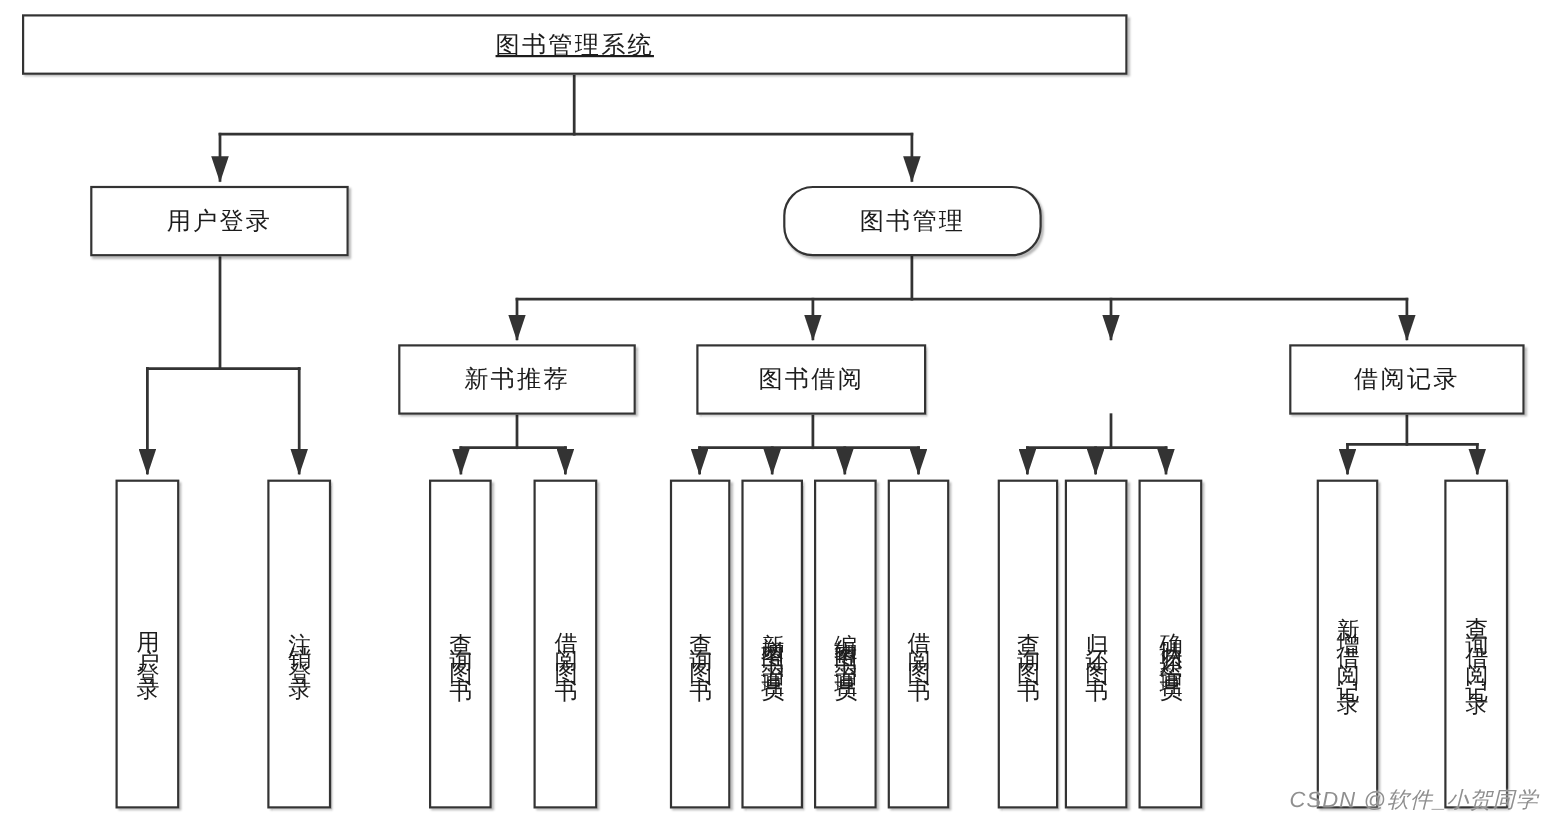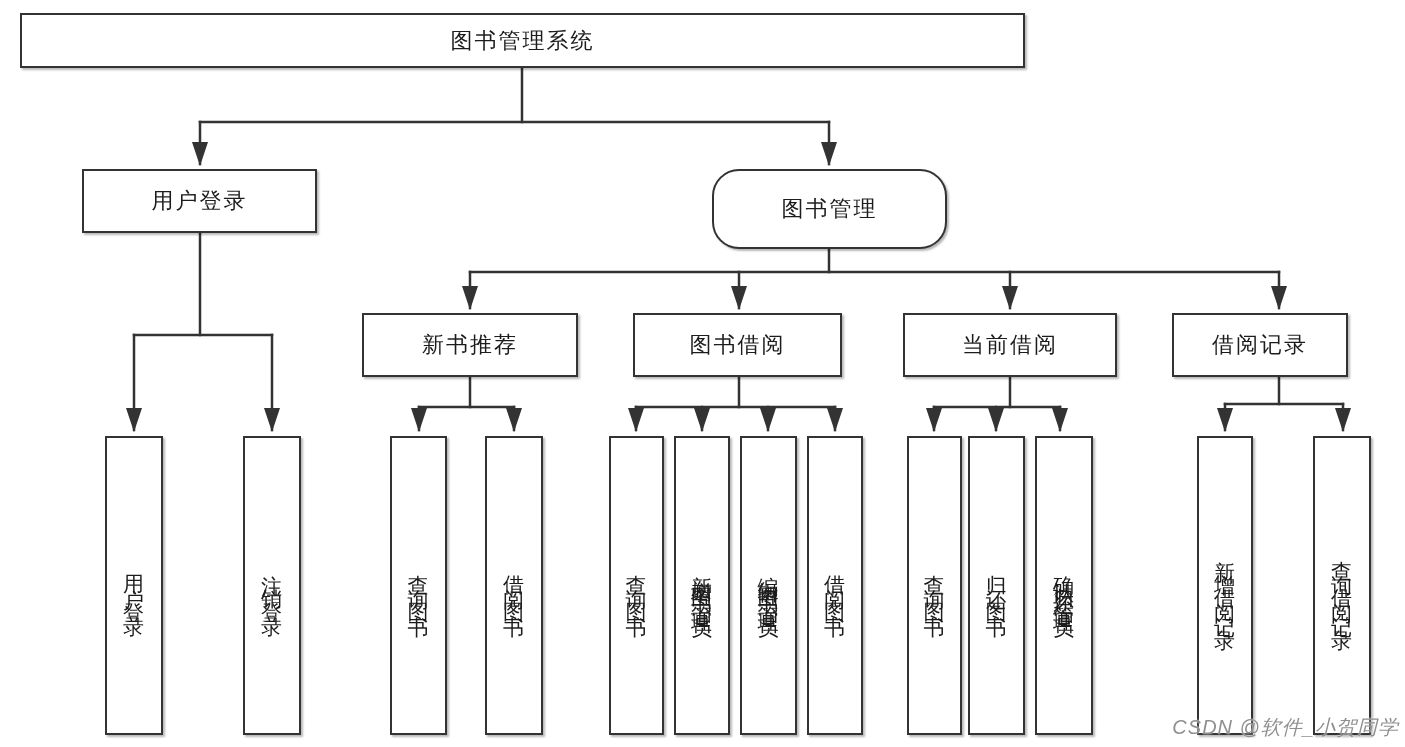--- a/index.html
+++ b/index.html
@@ -89,41 +89,38 @@
       <path d="M996,407 V430" marker-end="url(#arrow)"></path>
       <path d="M1060,407 V430" marker-end="url(#arrow)"></path>
 
       <path d="M1279,377 V404"></path>
       <path d="M1225,404 H1343"></path>
       <path d="M1225,404 V430" marker-end="url(#arrow)"></path>
       <path d="M1343,404 V430" marker-end="url(#arrow)"></path>
     </g>
   </svg>
 
-  <div class="node hbox" style="left:20px;top:13px;width:1005px;height:55px;">
+  <div class="node hbox" style="left:20px;top:13px;width:1005px;height:55px;text-decoration:underline;">
     <span>图书管理系统</span>
   </div>
 
   <div class="node hbox" style="left:82px;top:169px;width:235px;height:64px;">
     <span>用户登录</span>
   </div>
-  <div class="node hbox" style="left:712px;top:169px;width:235px;height:80px;border-radius:27px;">
+  <div class="node hbox" style="left:712px;top:169px;width:235px;height:64px;border-radius:27px;">
     <span>图书管理</span>
   </div>
 
   <div class="node hbox" style="left:362px;top:313px;width:216px;height:64px;">
     <span>新书推荐</span>
   </div>
   <div class="node hbox" style="left:633px;top:313px;width:209px;height:64px;">
     <span>图书借阅</span>
   </div>
-  <div class="node hbox" style="left:903px;top:313px;width:214px;height:64px;">
-    <span>当前借阅</span>
-  </div>
-  <div class="node hbox" style="left:1172px;top:313px;width:176px;height:64px;">
+  <div class="node hbox" style="left:1172px;top:313px;width:214px;height:64px;">
     <span>借阅记录</span>
   </div>
 
   <div class="node vbox" style="left:105px;top:436px;width:58px;height:299px;">
     <span class="vtext">用户登录</span>
   </div>
   <div class="node vbox" style="left:243px;top:436px;width:58px;height:299px;">
     <span class="vtext">注销登录</span>
   </div>
 

